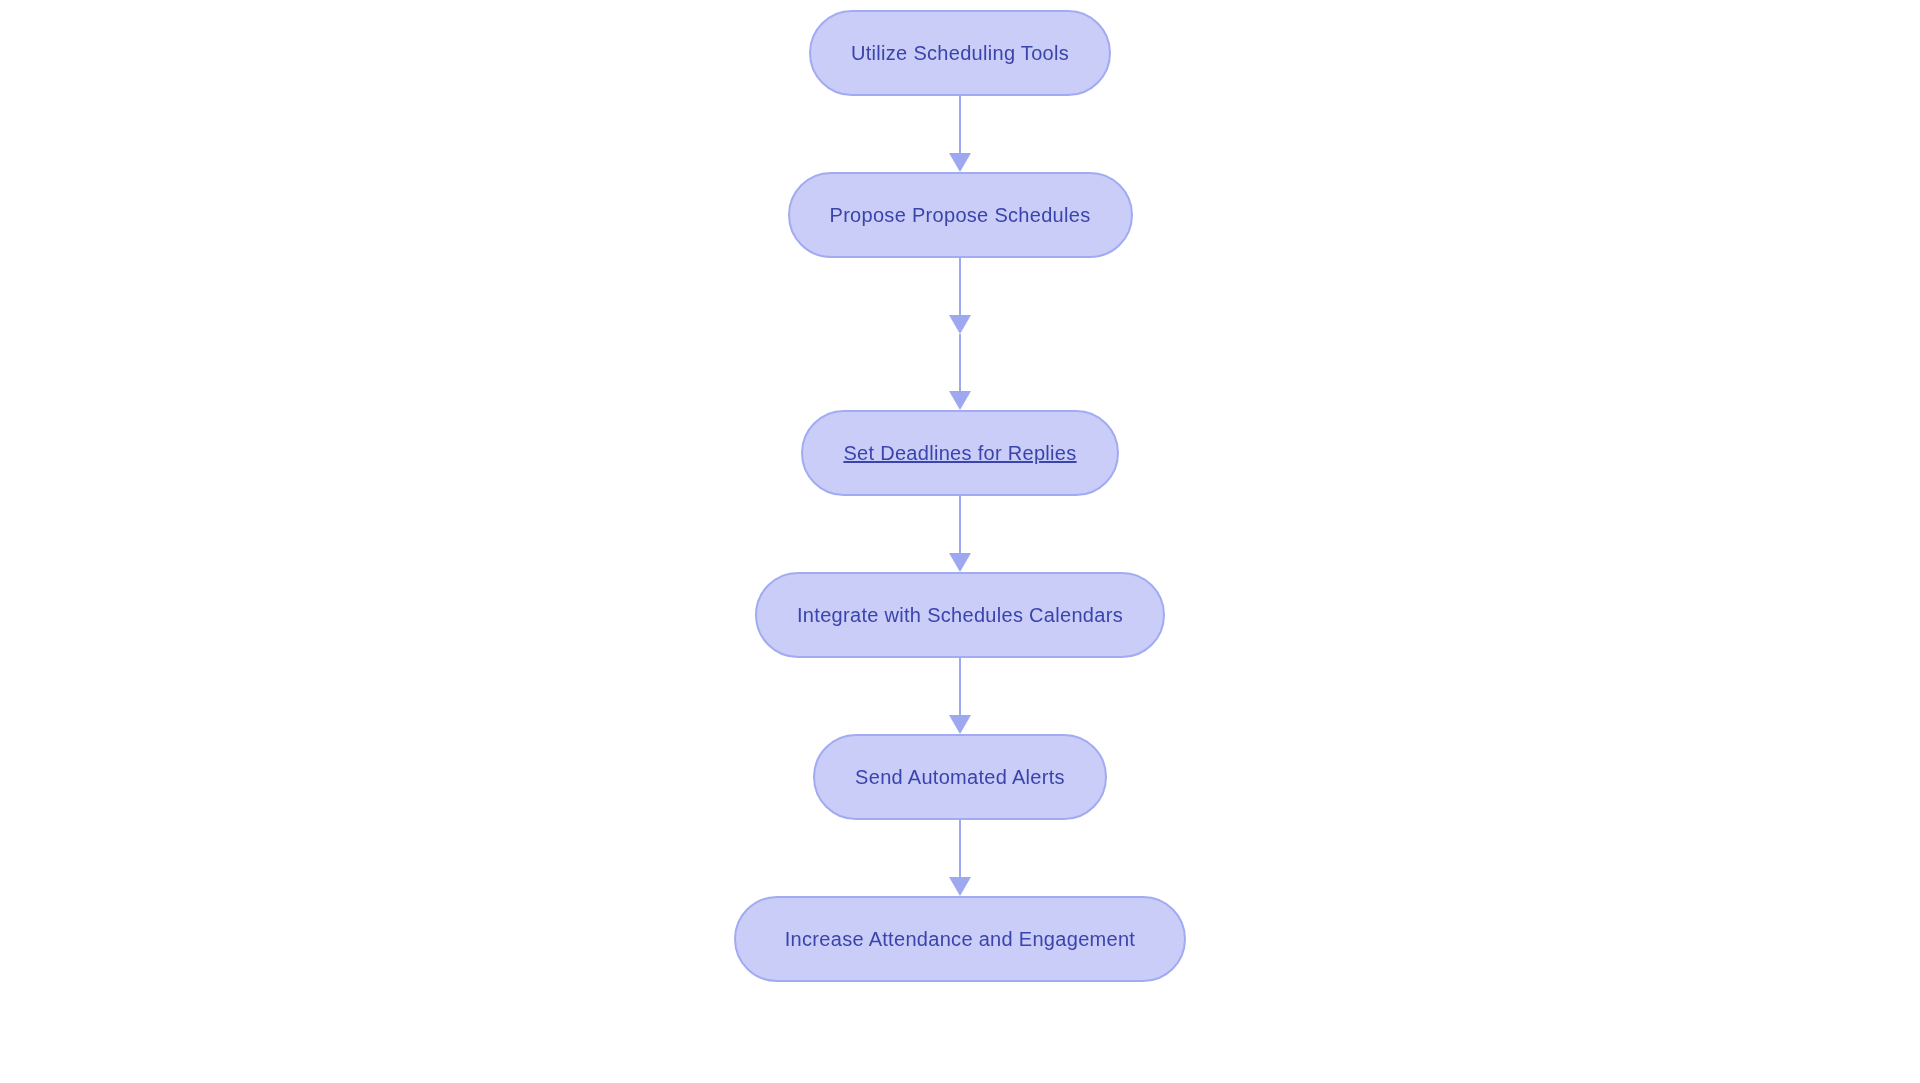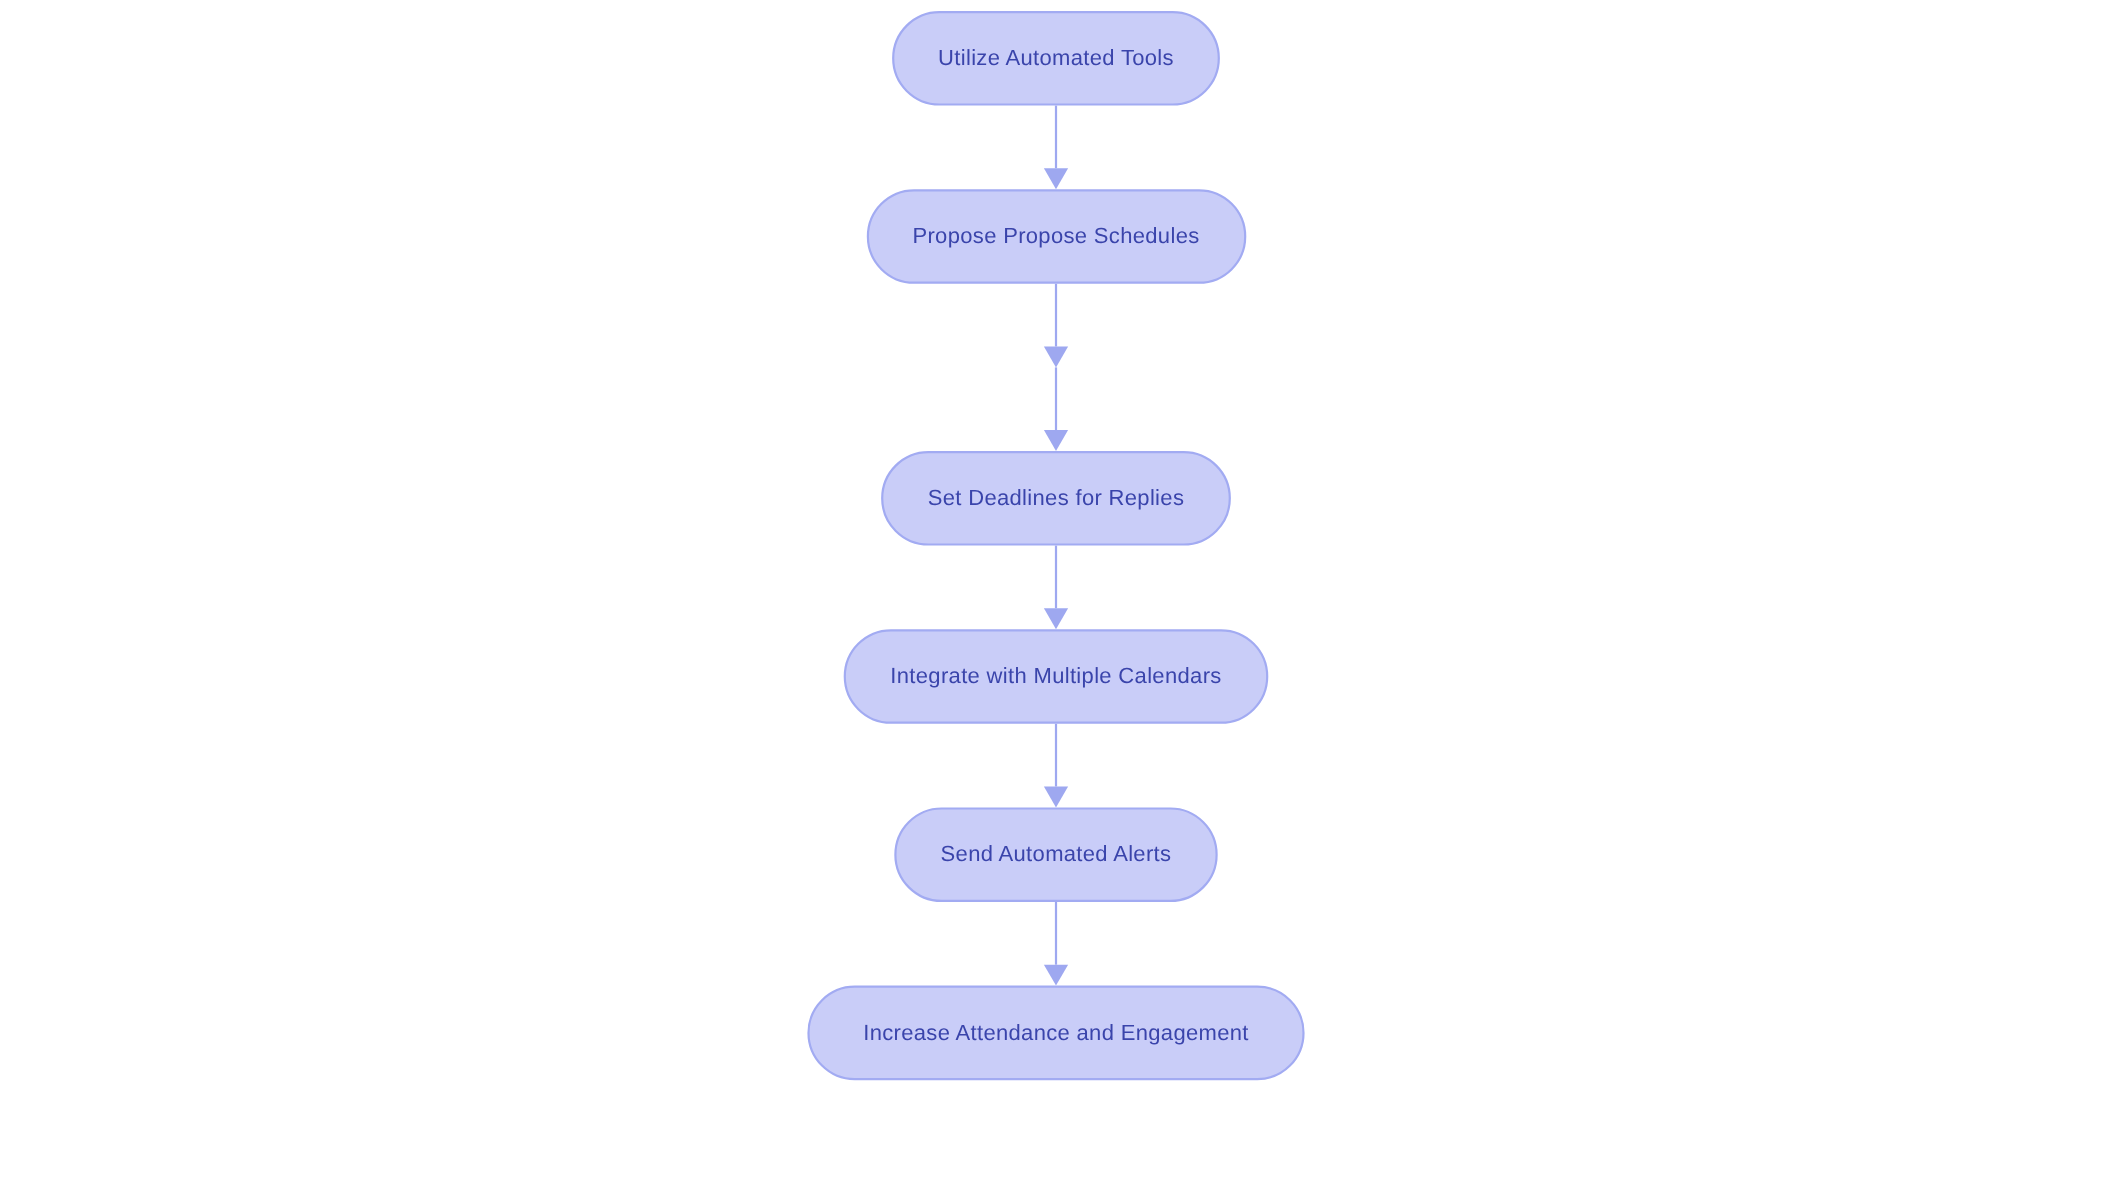--- a/index.html
+++ b/index.html
@@ -24,21 +24,21 @@
     color:var(--node-text);
     display:flex;align-items:center;justify-content:center;
     padding:0 40px;
     font-size:20px;font-weight:500;letter-spacing:.3px;
     white-space:nowrap;
   }
   
   .node.n0{min-width:290px;}
   .node.n1{min-width:332px;}
   .node.n2{min-width:355px;}
-  .node.n3{min-width:300px;}
+  .node.n3{min-width:300px;text-decoration:underline;}
   .node.n4{min-width:379px;}
   .node.n5{min-width:288px;}
   .node.n6{min-width:452px;align-items:center;}
   .arrow{
     height:76px;display:flex;flex-direction:column;align-items:center;
   }
   .arrow-line{
     width:2.5px;flex:1 1 auto;background:var(--arrow);
   }
   .arrow-head{
@@ -48,21 +48,21 @@
     border-top:19px solid var(--arrow);
   }
 </style>
 </head>
 <body>
 
 <div class="canvas">
   <div class="flowchart">
 
     <div class="node n0">
-      <span>Utilize Automated Tools</span>
+      <span>Utilize Scheduling Tools</span>
     </div>
 
     <div class="arrow">
       <div class="arrow-line"></div>
       <div class="arrow-head"></div>
     </div>
 
     <div class="node n1">
       <span>Propose Propose Schedules</span>
     </div>
@@ -81,21 +81,21 @@
     <div class="node n3">
       <span>Set Deadlines for Replies</span>
     </div>
 
     <div class="arrow">
       <div class="arrow-line"></div>
       <div class="arrow-head"></div>
     </div>
 
     <div class="node n4">
-      <span>Integrate with Multiple Calendars</span>
+      <span>Integrate with Schedules Calendars</span>
     </div>
 
     <div class="arrow">
       <div class="arrow-line"></div>
       <div class="arrow-head"></div>
     </div>
 
     <div class="node n5">
       <span>Send Automated Alerts</span>
     </div>

